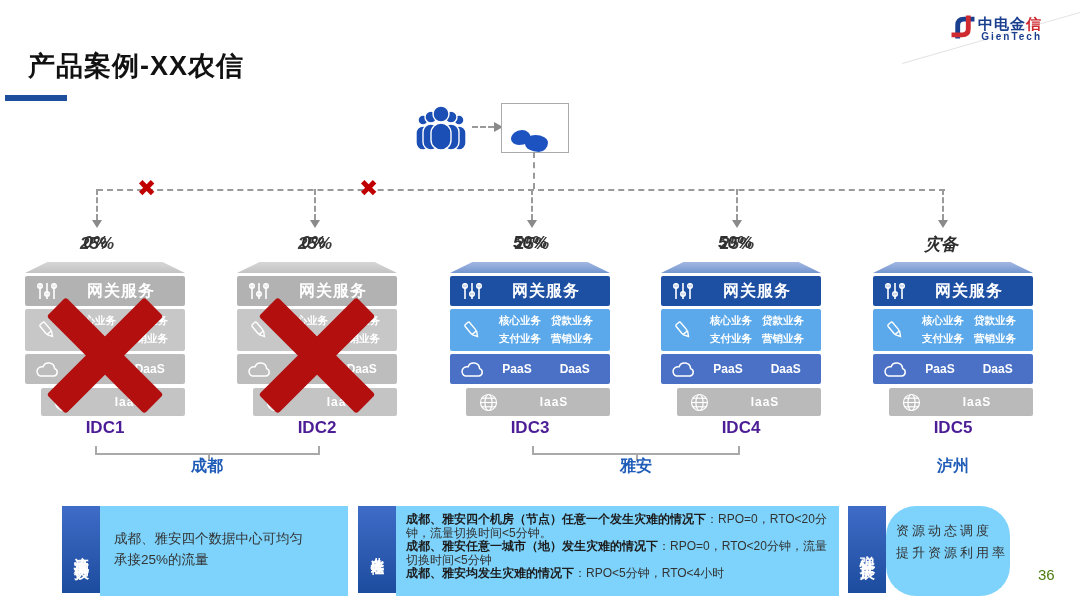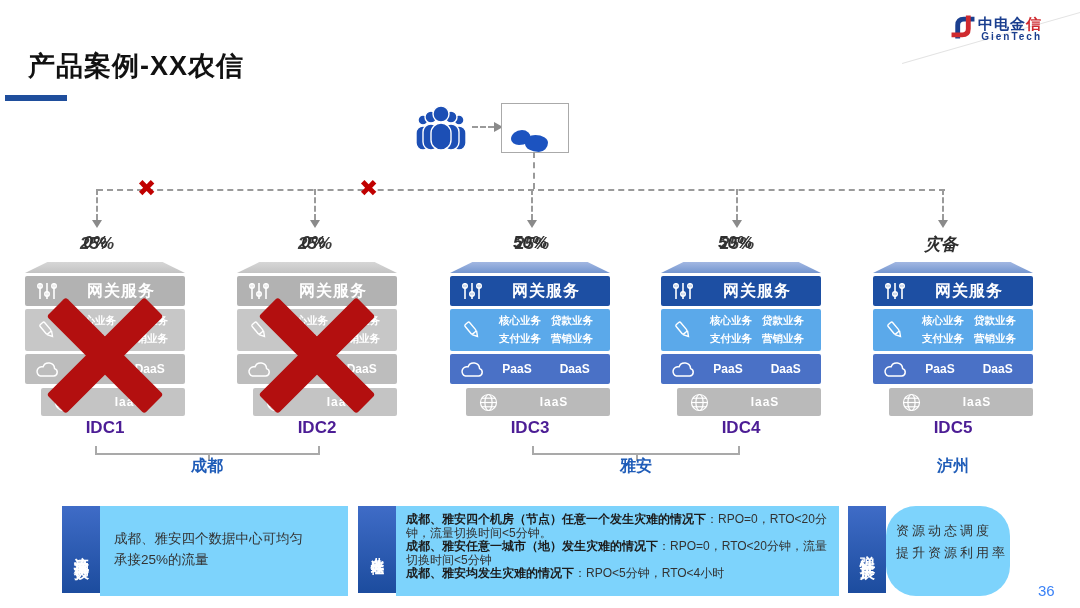--- a/index.html
+++ b/index.html
@@ -75,21 +75,21 @@
   .brace .tick{position:absolute;left:50%;bottom:-8px;width:0;height:8px;border-left:2px solid #a9a9a9;}
   .city{position:absolute;top:456px;width:100px;text-align:center;font-size:16px;font-weight:bold;color:#1f5cb8;}
 
   
   .ibox-tab{position:absolute;top:506px;width:38px;height:87px;background:linear-gradient(180deg,#3f6cc7,#1c4c9e);color:#fff;font-weight:bold;display:flex;align-items:center;justify-content:center;writing-mode:vertical-rl;letter-spacing:3px;}
   .ibox-body{position:absolute;top:506px;height:90px;background:#7dd3fc;color:#333;box-sizing:border-box;}
   .b1-line{font-size:13.5px;line-height:21px;}
   .b2-item{font-size:12px;line-height:13.6px;}
   .b2-item .bd{font-weight:bold;color:#1c1c1c;}
   .b3-line{font-size:13px;line-height:22px;letter-spacing:3px;white-space:nowrap;}
-  .page-num{position:absolute;left:1038px;top:566px;font-size:15px;color:#3b82f6;margin-top:16px;}
+  .page-num{position:absolute;left:1038px;top:566px;font-size:15px;color:#4d7c0f;}
 </style>
 </head>
 <body>
 
 <div id="slide">
 
   <div class="title">产品案例-XX农信</div>
   <div class="title-bar"></div>
   <div class="corner-line"></div>
   <div class="logo">

